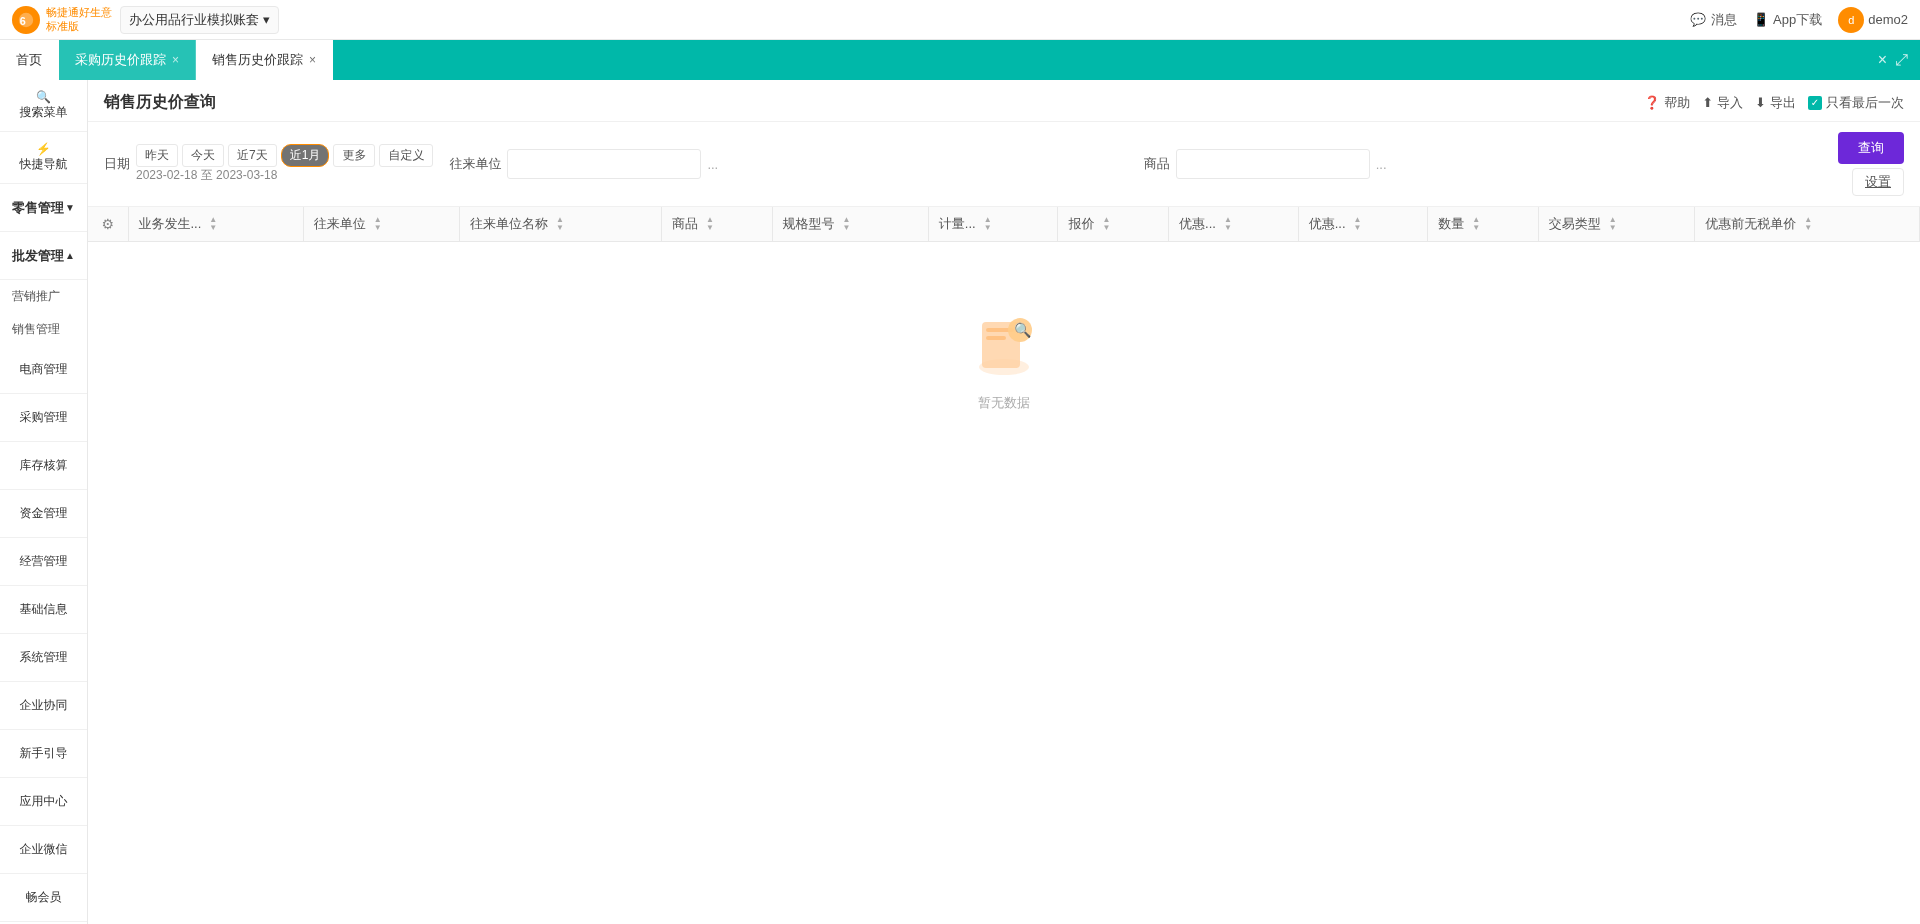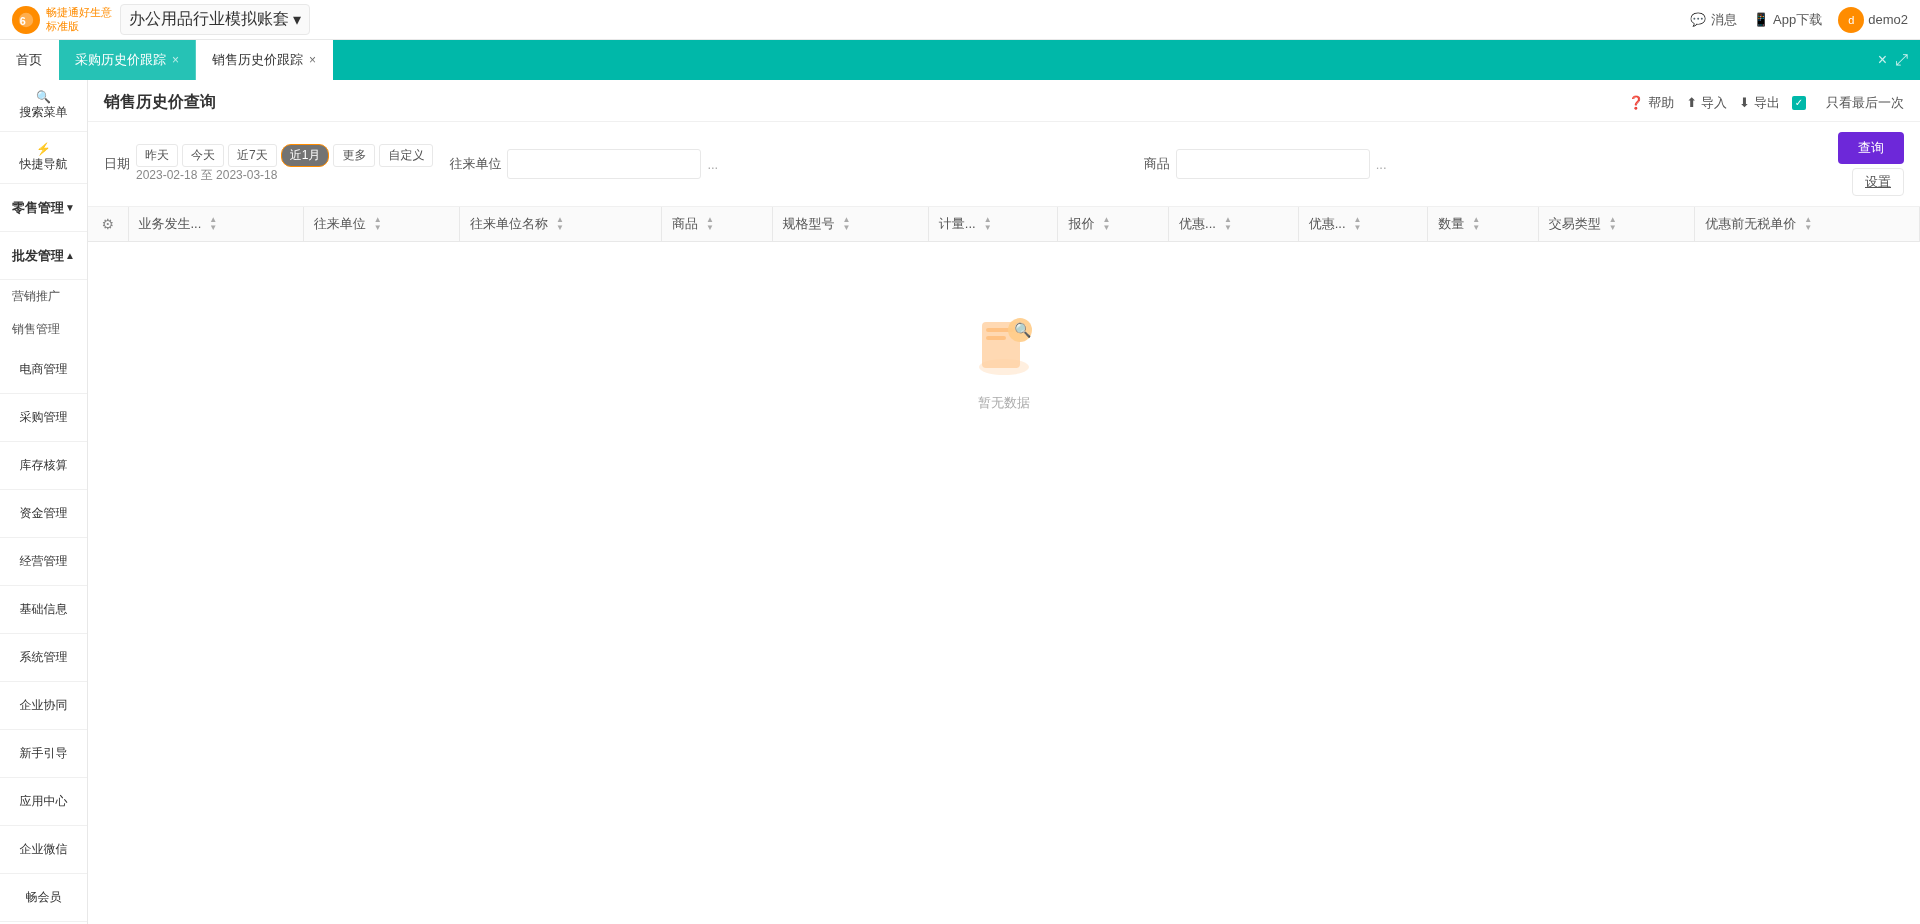--- a/index.html
+++ b/index.html
@@ -14,21 +14,21 @@
       justify-content: space-between;
       padding: 0 12px;
       border-bottom: 1px solid #e8e8e8;
       flex-shrink: 0;
     }
     .topbar-left { display: flex; align-items: center; gap: 8px; }
     .logo-area { display: flex; align-items: center; gap: 6px; }
     .logo-icon { width: 28px; height: 28px; background: #ff8c00; border-radius: 50%; display: flex; align-items: center; justify-content: center; }
     .logo-icon svg { width: 18px; height: 18px; fill: #fff; }
     .logo-text { font-size: 11px; color: #ff8c00; line-height: 1.2; }
-    .dropdown-selector { display: flex; align-items: center; gap: 4px; padding: 4px 8px; border: 1px solid #e8e8e8; border-radius: 4px; cursor: pointer; font-size: 16px; color: #333; background: #fafafa; }
+    .dropdown-selector { display: flex; align-items: center; gap: 4px; padding: 4px 8px; border: 1px solid #e8e8e8; border-radius: 4px; cursor: pointer; font-size: 13px; color: #333; background: #fafafa; }
     .topbar-right { display: flex; align-items: center; gap: 16px; font-size: 13px; color: #555; }
     .topbar-right-item { display: flex; align-items: center; gap: 4px; cursor: pointer; }
     .avatar { width: 26px; height: 26px; border-radius: 50%; background: #ff8c00; display: flex; align-items: center; justify-content: center; color: #fff; font-size: 11px; }
 
     
     .tabbar {
       height: 40px;
       background: #00b8a9;
       display: flex;
       align-items: stretch;
@@ -104,21 +104,21 @@
     .page-header {
       display: flex;
       align-items: center;
       justify-content: space-between;
       padding: 12px 16px 8px;
       border-bottom: 1px solid #f0f0f0;
     }
     .page-title { font-size: 16px; font-weight: bold; color: #333; }
     .page-header-actions { display: flex; align-items: center; gap: 12px; font-size: 13px; color: #555; }
     .page-header-action { display: flex; align-items: center; gap: 4px; cursor: pointer; }
-    .checkbox-label { display: flex; align-items: center; gap: 20px; }
+    .checkbox-label { display: flex; align-items: center; gap: 4px; }
     .checkbox-checked { width: 14px; height: 14px; background: #00b8a9; border-radius: 2px; display: flex; align-items: center; justify-content: center; }
     .checkbox-checked::after { content: '✓'; color: #fff; font-size: 10px; }
 
     
     .filter-bar {
       display: flex;
       align-items: center;
       gap: 16px;
       padding: 10px 16px;
       border-bottom: 1px solid #f0f0f0;

